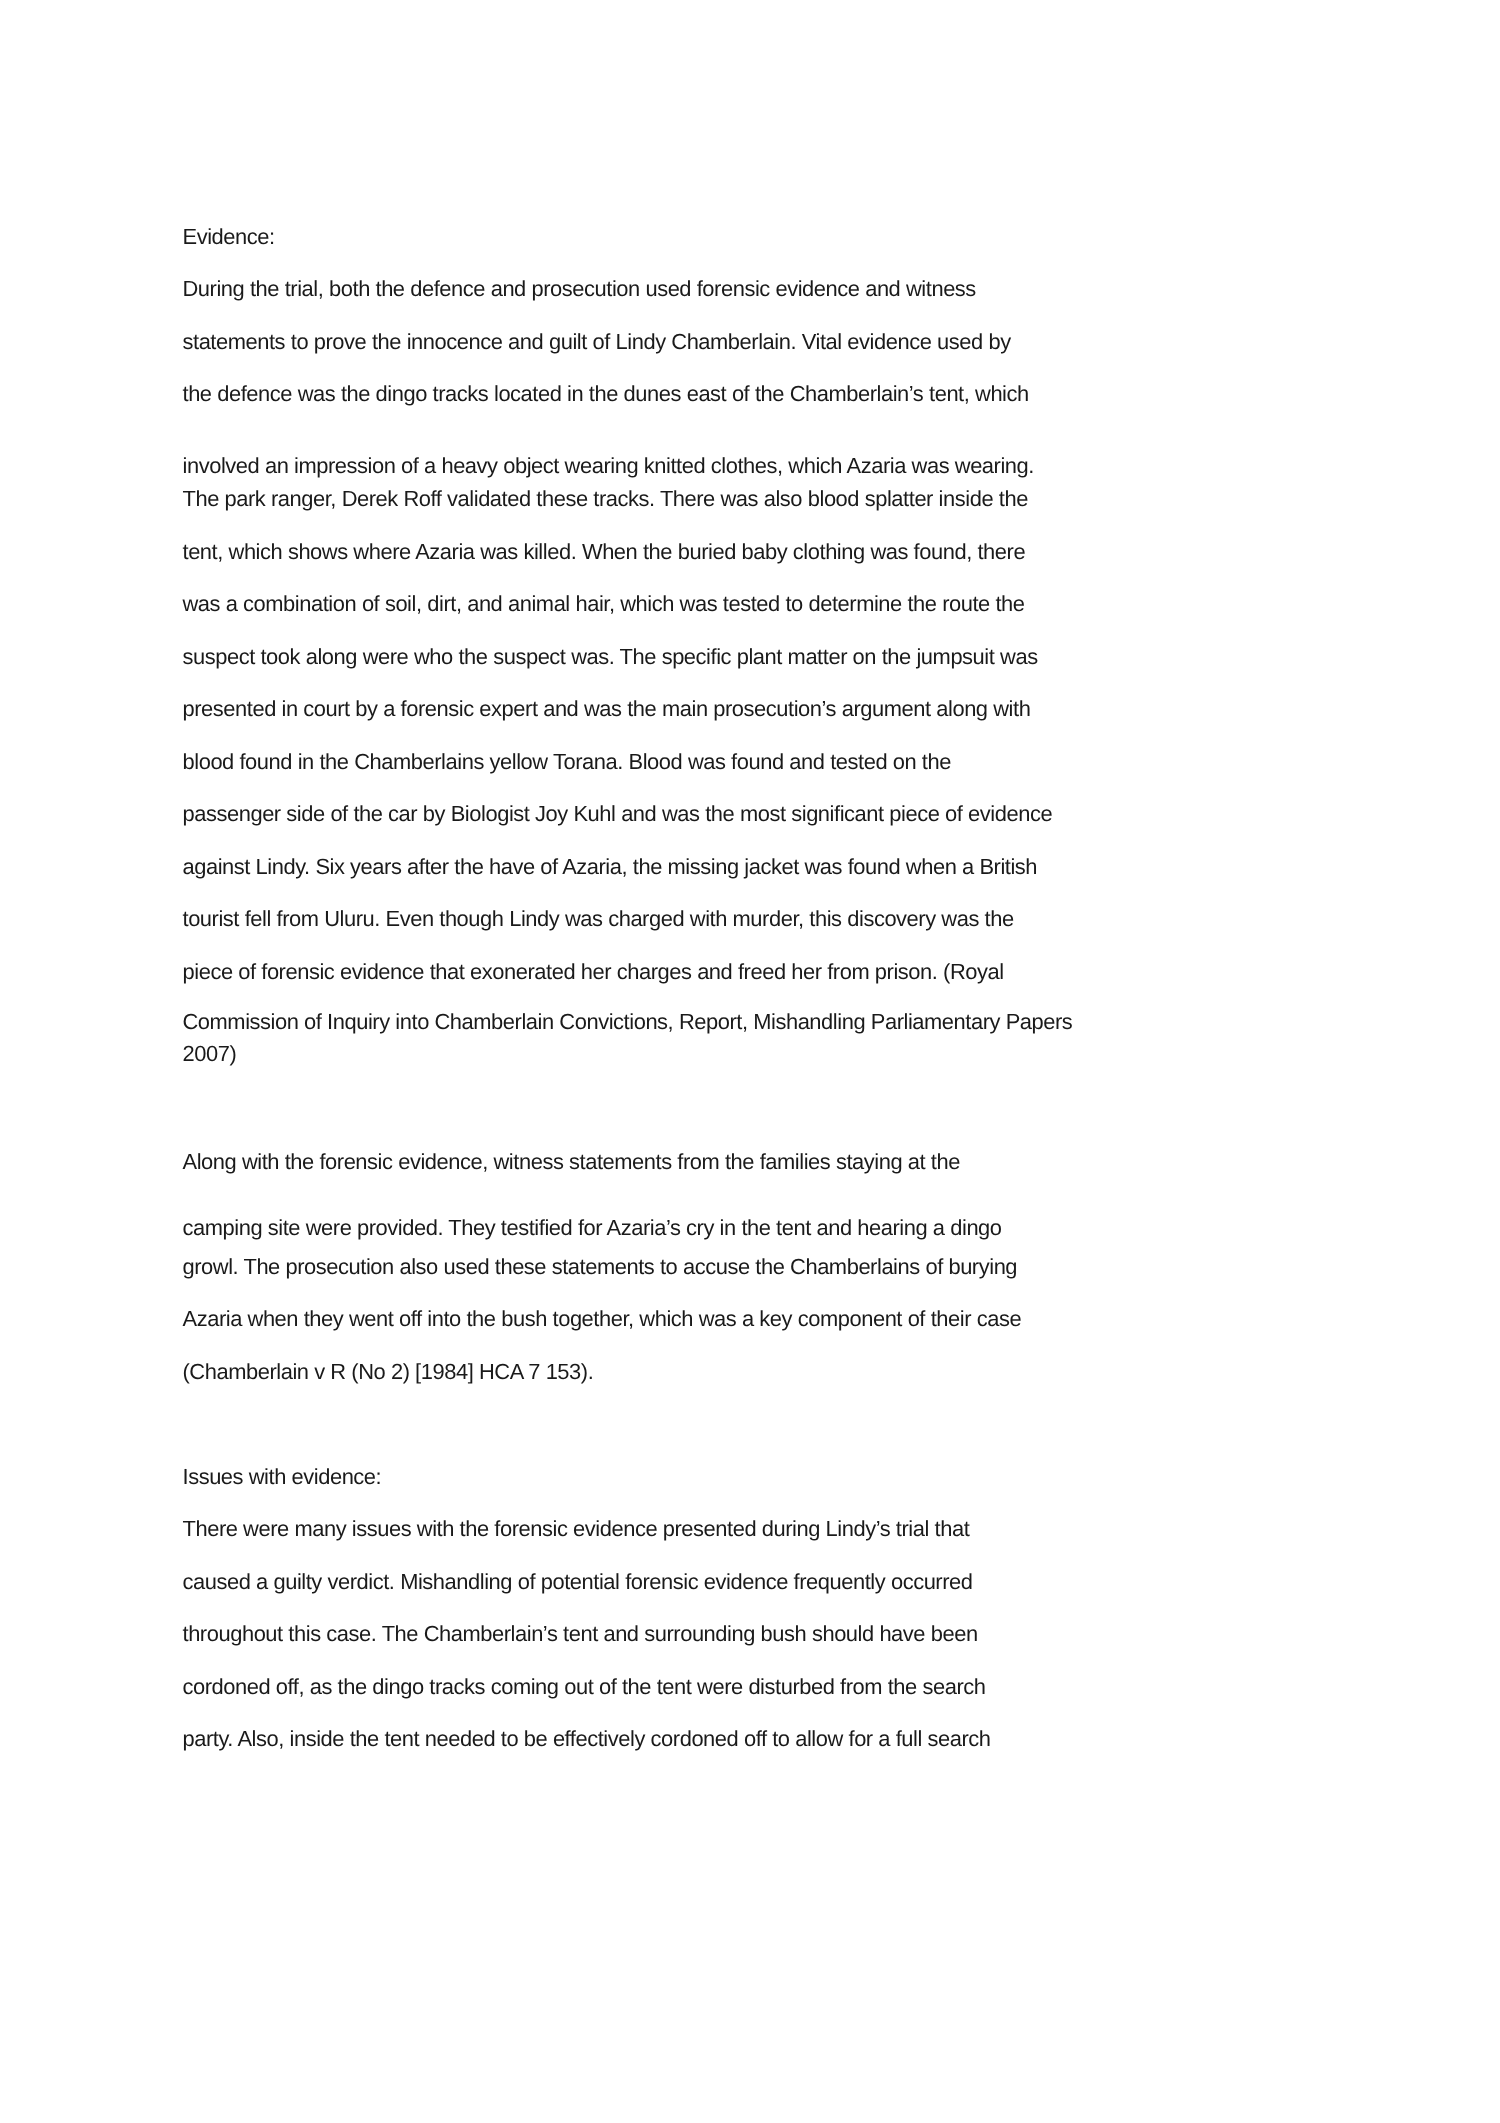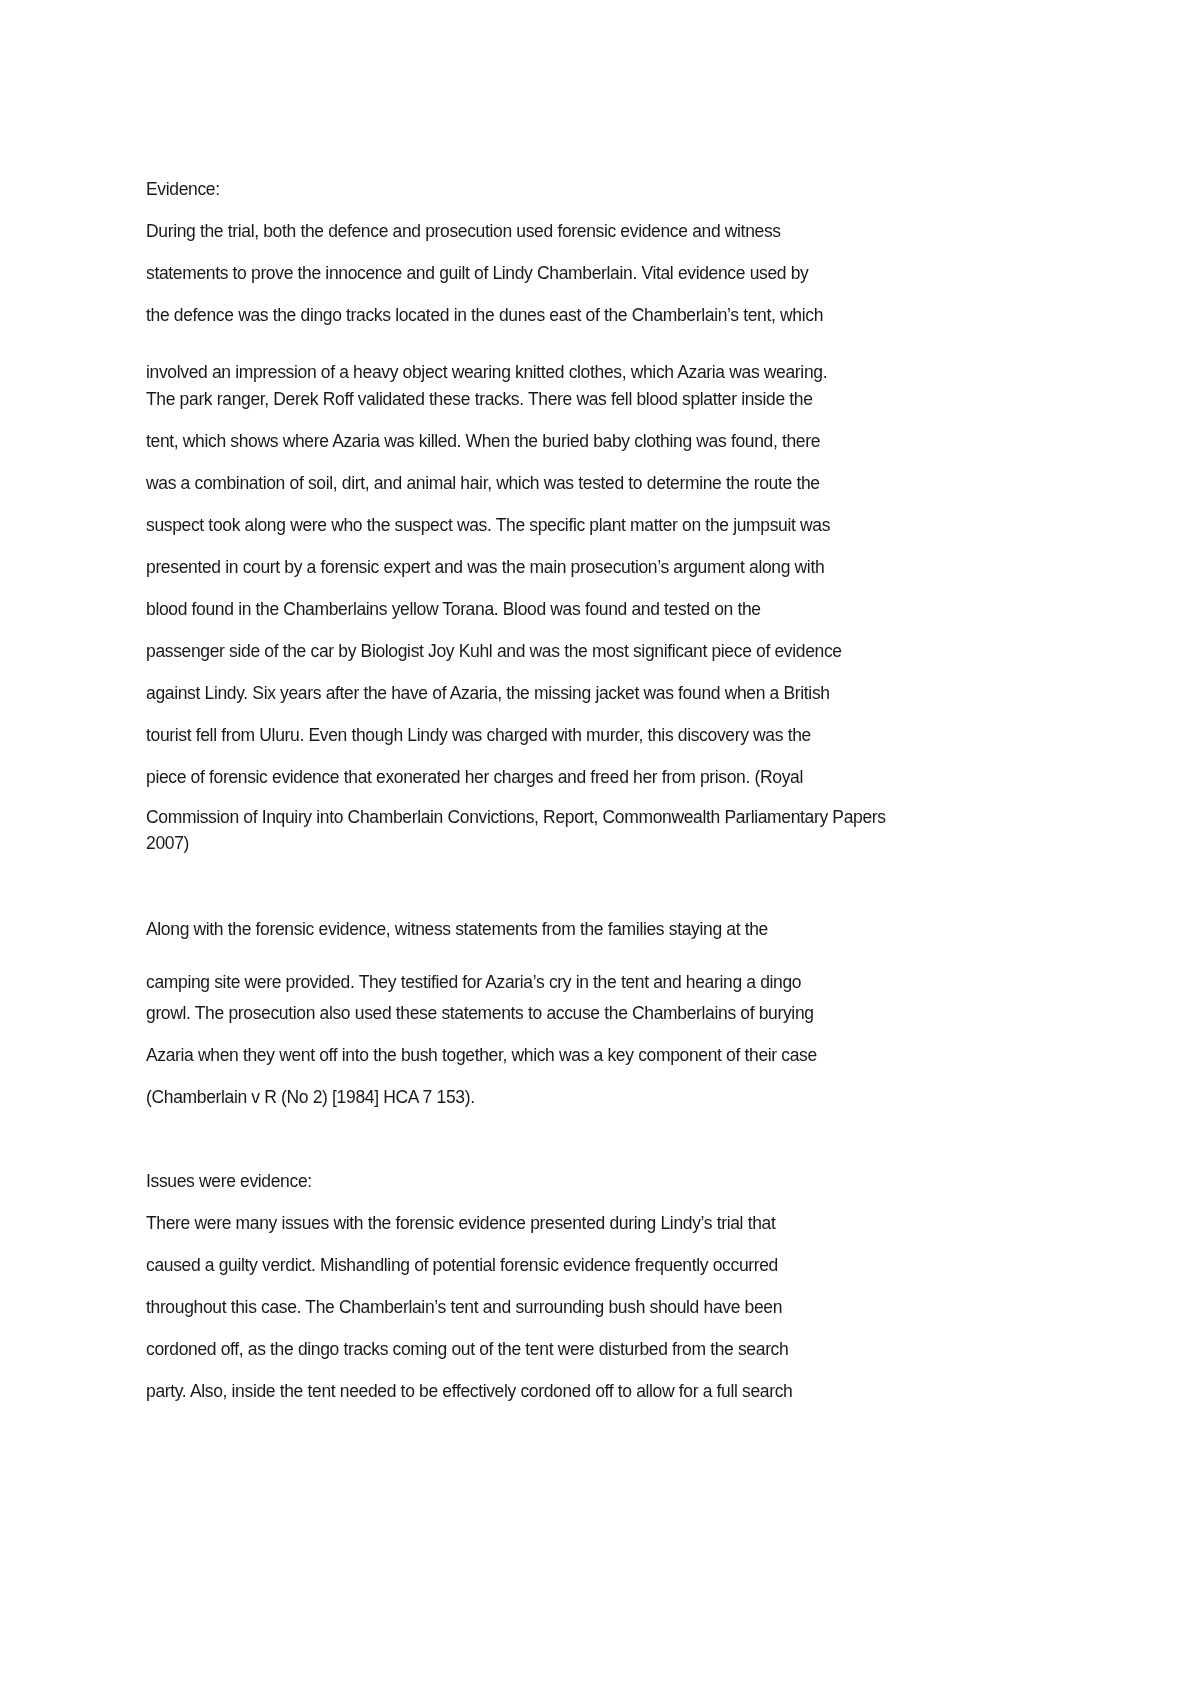--- a/index.html
+++ b/index.html
@@ -16,43 +16,43 @@
 
 <div class="page">
 
   <div class="line" style="top:178px">Evidence:</div>
 
   <div>
     <div class="line" style="top:220px">During the trial, both the defence and prosecution used forensic evidence and witness</div>
     <div class="line" style="top:262px">statements to prove the innocence and guilt of Lindy Chamberlain. Vital evidence used by</div>
     <div class="line" style="top:304px">the defence was the dingo tracks located in the dunes east of the Chamberlain’s tent, which</div>
     <div class="line" style="top:361px">involved an impression of a heavy object wearing knitted clothes, which Azaria was wearing.</div>
-    <div class="line" style="top:388px">The park ranger, Derek Roff validated these tracks. There was fell blood splatter inside the</div>
+    <div class="line" style="top:388px">The park ranger, Derek Roff validated these tracks. There was also blood splatter inside the</div>
     <div class="line" style="top:430px">tent, which shows where Azaria was killed. When the buried baby clothing was found, there</div>
     <div class="line" style="top:472px">was a combination of soil, dirt, and animal hair, which was tested to determine the route the</div>
     <div class="line" style="top:514px">suspect took along were who the suspect was. The specific plant matter on the jumpsuit was</div>
     <div class="line" style="top:556px">presented in court by a forensic expert and was the main prosecution’s argument along with</div>
     <div class="line" style="top:598px">blood found in the Chamberlains yellow Torana. Blood was found and tested on the</div>
     <div class="line" style="top:640px">passenger side of the car by Biologist Joy Kuhl and was the most significant piece of evidence</div>
     <div class="line" style="top:682px">against Lindy. Six years after the have of Azaria, the missing jacket was found when a British</div>
     <div class="line" style="top:724px">tourist fell from Uluru. Even though Lindy was charged with murder, this discovery was the</div>
     <div class="line" style="top:766px">piece of forensic evidence that exonerated her charges and freed her from prison. (Royal</div>
-    <div class="line" style="top:806px">Commission of Inquiry into Chamberlain Convictions, Report, Commonwealth Parliamentary Papers</div>
+    <div class="line" style="top:806px">Commission of Inquiry into Chamberlain Convictions, Report, Mishandling Parliamentary Papers</div>
     <div class="line" style="top:832px">2007)</div>
   </div>
 
   <div>
     <div class="line" style="top:918px">Along with the forensic evidence, witness statements from the families staying at the</div>
     <div class="line" style="top:971px">camping site were provided. They testified for Azaria’s cry in the tent and hearing a dingo</div>
     <div class="line" style="top:1002px">growl. The prosecution also used these statements to accuse the Chamberlains of burying</div>
     <div class="line" style="top:1044px">Azaria when they went off into the bush together, which was a key component of their case</div>
     <div class="line" style="top:1086px">(Chamberlain v R (No 2) [1984] HCA 7 153).</div>
   </div>
 
-  <div class="line" style="top:1170px">Issues were evidence:</div>
+  <div class="line" style="top:1170px">Issues with evidence:</div>
 
   <div>
     <div class="line" style="top:1212px">There were many issues with the forensic evidence presented during Lindy’s trial that</div>
     <div class="line" style="top:1254px">caused a guilty verdict. Mishandling of potential forensic evidence frequently occurred</div>
     <div class="line" style="top:1296px">throughout this case. The Chamberlain’s tent and surrounding bush should have been</div>
     <div class="line" style="top:1338px">cordoned off, as the dingo tracks coming out of the tent were disturbed from the search</div>
     <div class="line" style="top:1380px">party. Also, inside the tent needed to be effectively cordoned off to allow for a full search</div>
   </div>
 </div>
 

